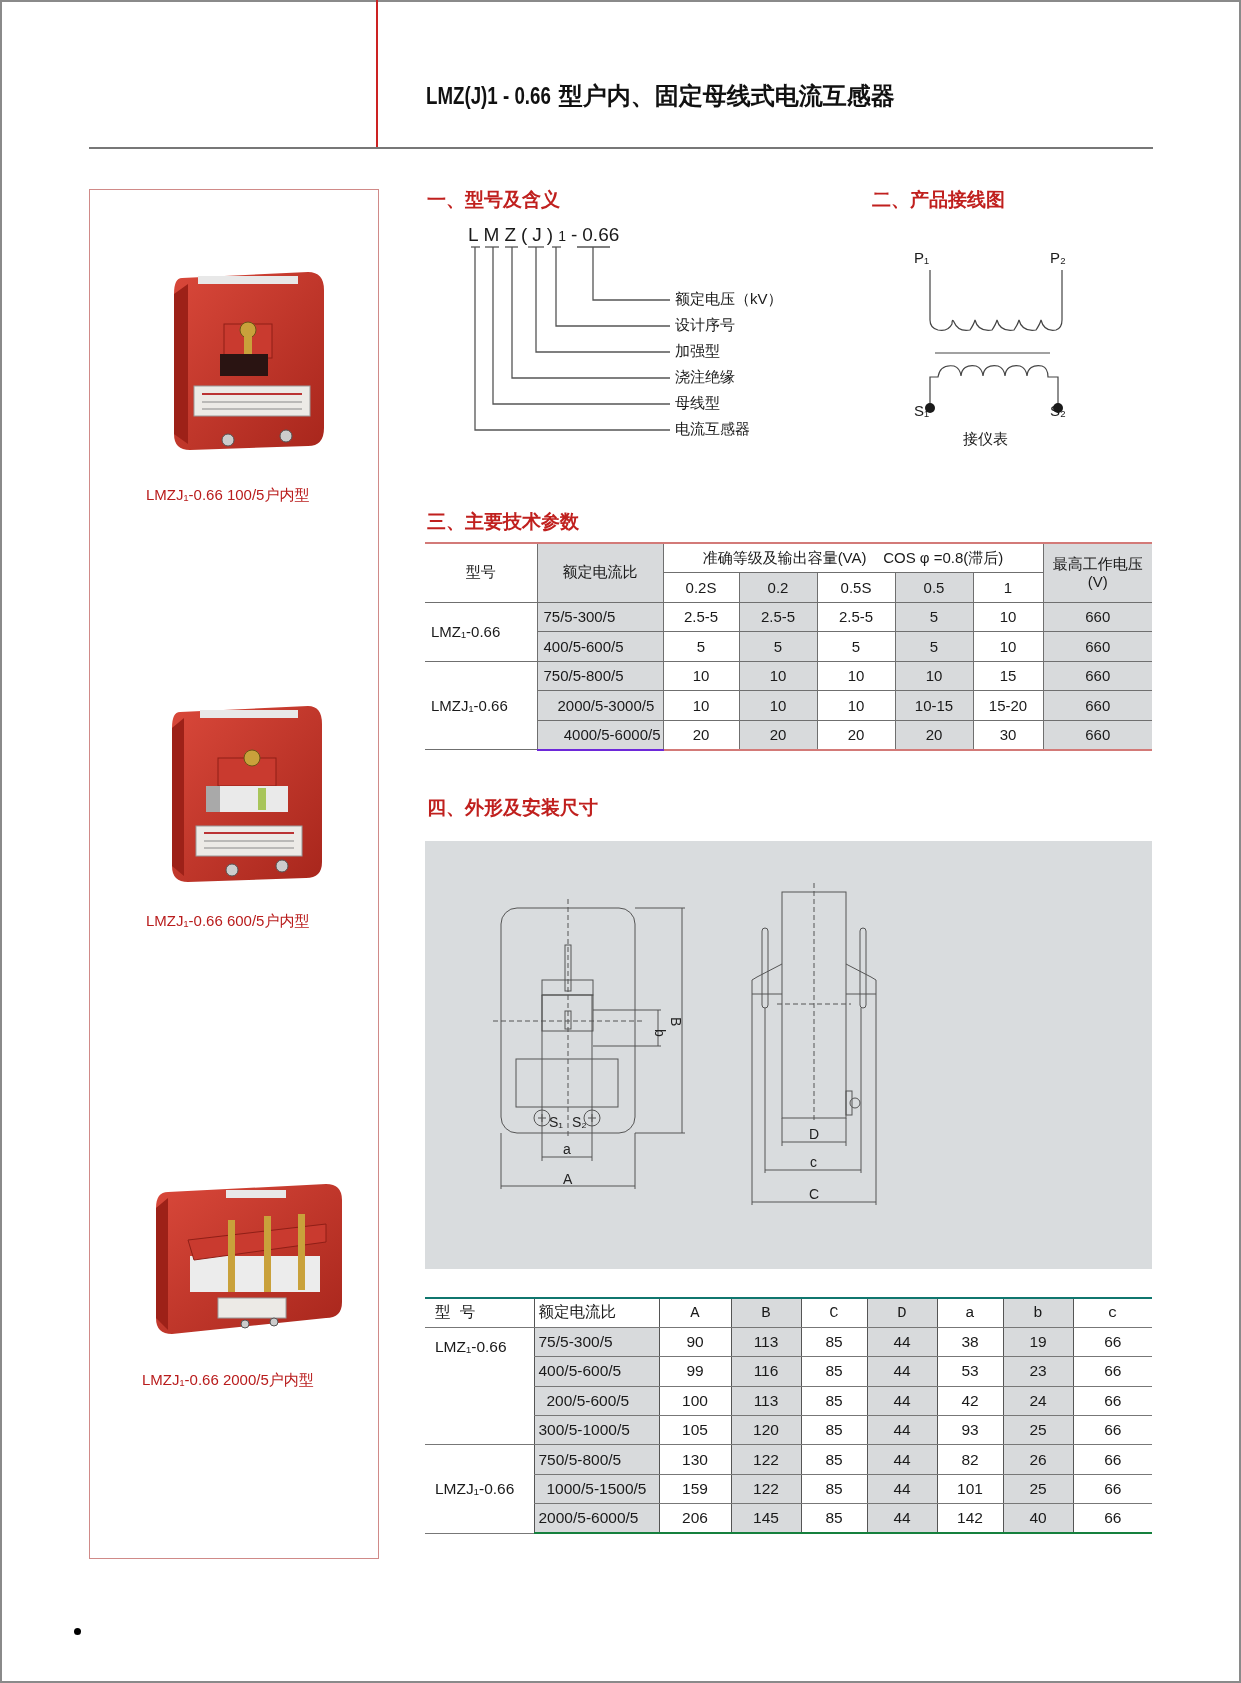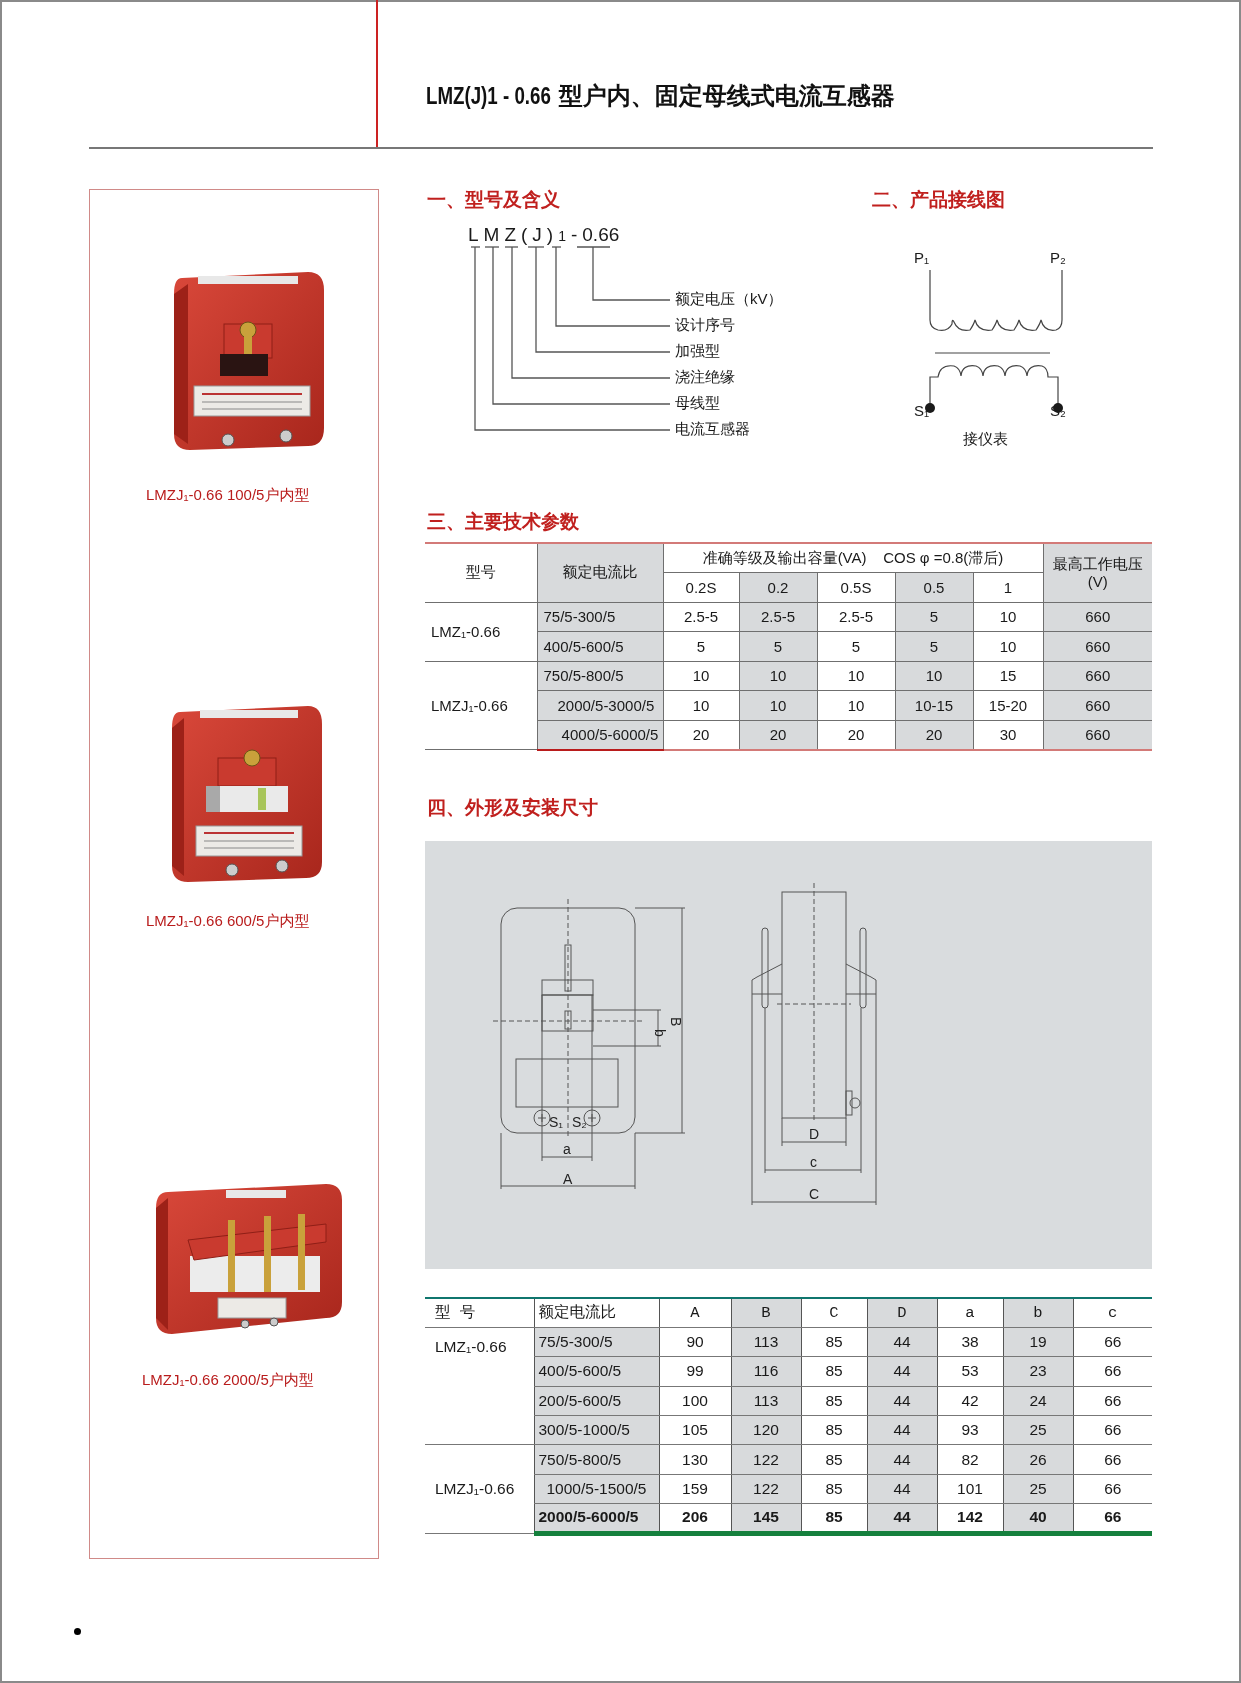--- a/index.html
+++ b/index.html
@@ -20,21 +20,21 @@
   .meaning { position: absolute; font-size: 15px; white-space: nowrap; }
   table.spec { position: absolute; border-collapse: collapse; font-size: 15px; }
   table.spec td { border: 1px solid #6f6f6f; text-align: center; height: 29.5px; padding: 0 2px; }
   table.spec tr.top-border td { border-top: 2px solid #d37a78; }
   .g { background: #d8dadc; }
   .w { background: #fff; }
   .drawing-panel { position: absolute; left: 425px; top: 841px; width: 727px; height: 428px; background: #d9dcde; }
   table.dim { position: absolute; left: 425px; top: 1297px; border-collapse: collapse; font-size: 15.5px; width: 727px; }
   table.dim td { border-bottom: 1px solid #777; height: 29.4px; text-align: center; }
   table.dim tr.head td { border-top: 2px solid #0f766e; font-family: Liberation Mono, monospace; }
-  table.dim tr.last td { border-bottom: 5px solid #15803d; font-weight: bold; }
+  table.dim tr.last td { border-bottom: 2px solid #15803d; }
   table.dim td.vl { border-left: 1px solid #555; }
   .footer-dot { position: absolute; left: 74px; top: 1628px; width: 7px; height: 7px; border-radius: 50%; background: #000; }
 </style>
 </head>
 <body>
 
 <div class="page-frame"></div>
 <div class="red-vline"></div>
 <div class="header-rule"></div>
 
@@ -214,21 +214,21 @@
   <tr>
     <td class="g" style="text-align:left;padding-left:20px">2000/5-3000/5</td>
     <td class="w">10</td>
     <td class="g">10</td>
     <td class="w">10</td>
     <td class="g">10-15</td>
     <td class="w">15-20</td>
     <td class="g" style="border-right:none">660</td>
   </tr>
   <tr>
-    <td class="g" style="text-align:center;padding-left:22px;border-bottom:2px solid #b91c1c">4000/5-6000/5</td>
+    <td class="g" style="text-align:right;padding-left:22px;border-bottom:2px solid #6d28d9">4000/5-6000/5</td>
     <td class="w" style="border-bottom:2px solid #d37a78">20</td>
     <td class="g" style="border-bottom:2px solid #d37a78">20</td>
     <td class="w" style="border-bottom:2px solid #d37a78">20</td>
     <td class="g" style="border-bottom:2px solid #d37a78">20</td>
     <td class="w" style="border-bottom:2px solid #d37a78">30</td>
     <td class="g" style="border-right:none;border-bottom:2px solid #d37a78">660</td>
   </tr>
 </tbody>
   </table>
 
@@ -336,21 +336,21 @@
     <td class="vl g" style="text-align:left;padding-left:4px">400/5-600/5</td>
     <td class="vl w">99</td>
     <td class="vl g">116</td>
     <td class="vl w">85</td>
     <td class="vl g">44</td>
     <td class="vl w">53</td>
     <td class="vl g">23</td>
     <td class="vl w">66</td>
   </tr>
   <tr>
-    <td class="vl g" style="text-align:left;padding-left:4px">200/5-600/5</td>
+    <td class="vl g" style="text-align:left;padding-left:12px">200/5-600/5</td>
     <td class="vl w">100</td>
     <td class="vl g">113</td>
     <td class="vl w">85</td>
     <td class="vl g">44</td>
     <td class="vl w">42</td>
     <td class="vl g">24</td>
     <td class="vl w">66</td>
   </tr>
   <tr>
     <td class="vl g" style="text-align:left;padding-left:4px">300/5-1000/5</td>

